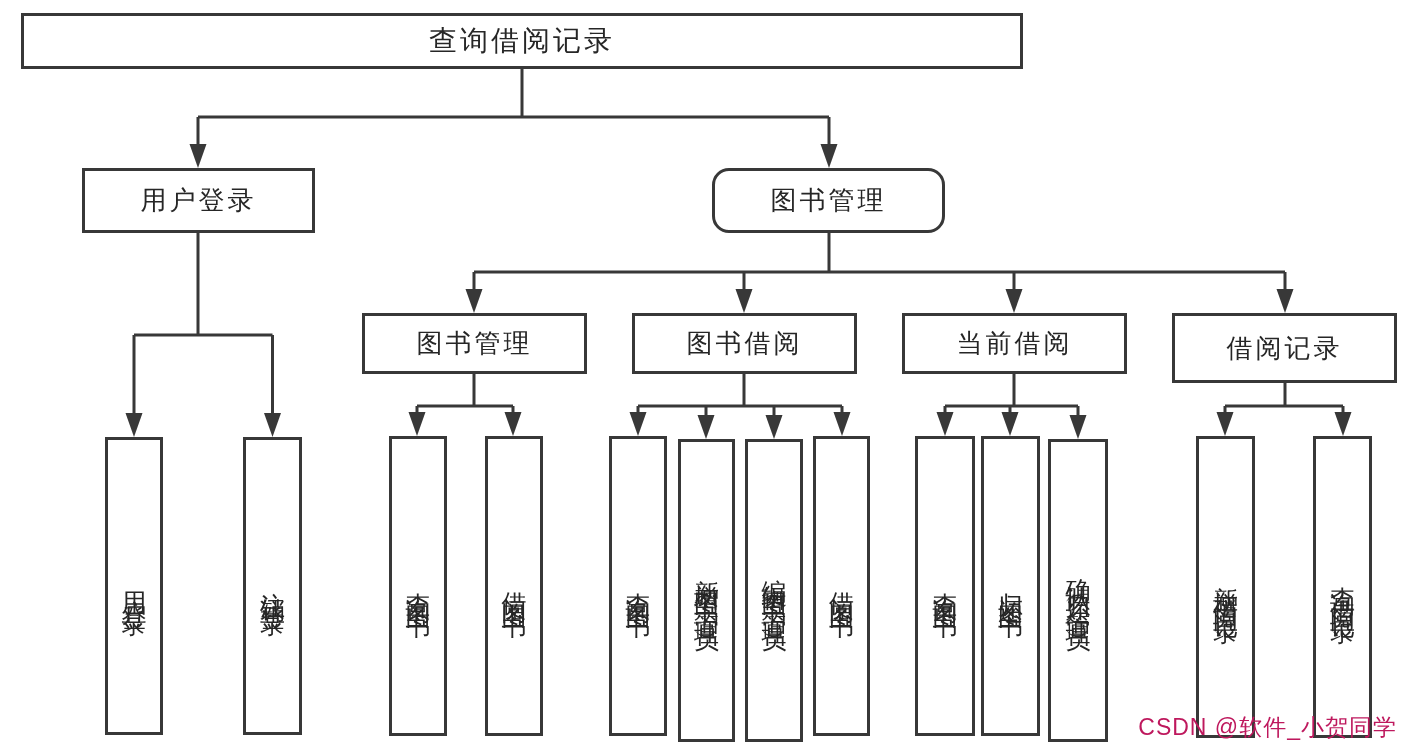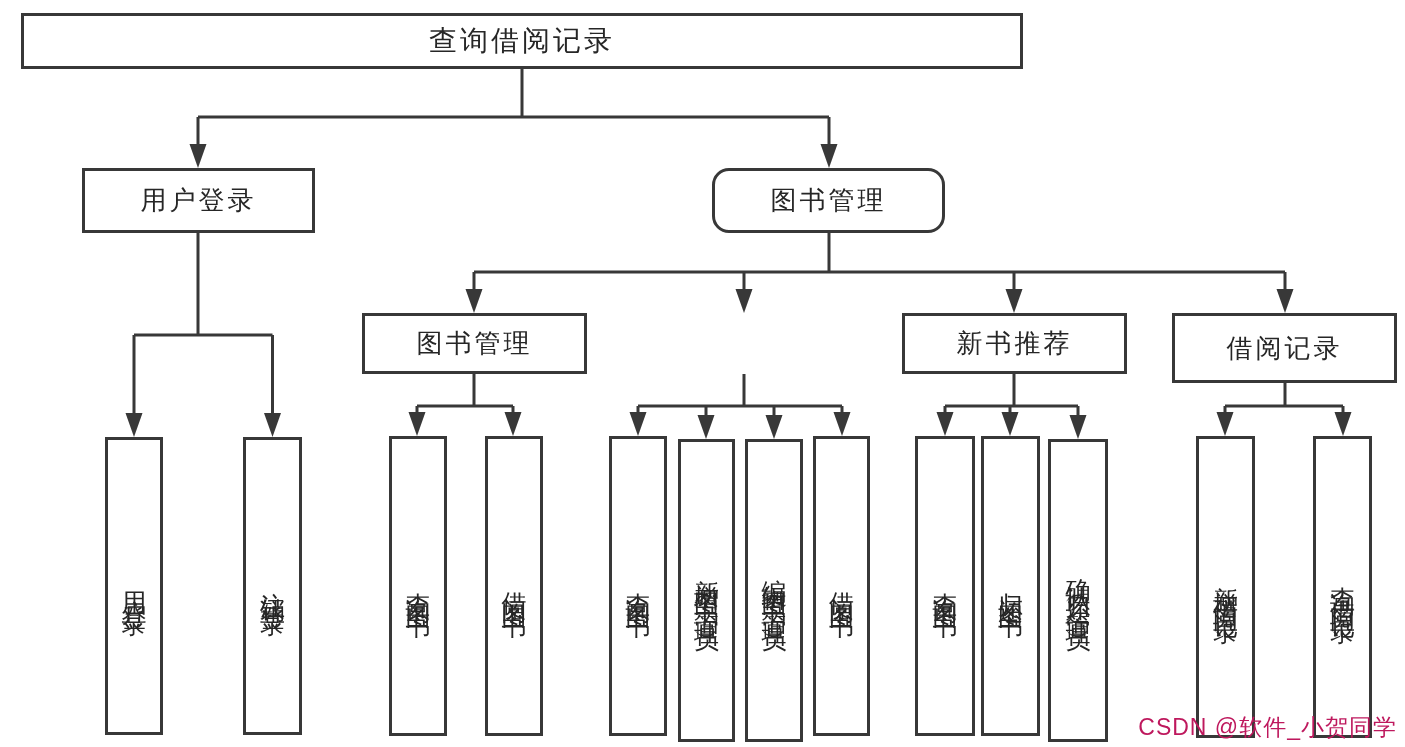--- a/index.html
+++ b/index.html
@@ -87,21 +87,22 @@
       <path d="M1334.5 412 L1351.5 412 L1343 436 Z"></path>
     </g>
   </svg>
 
   <div class="node h" id="root">查询借阅记录</div>
 
   <div class="node h" id="l2a">用户登录</div>
   <div class="node h" id="l2b">图书管理</div>
 
   <div class="node h" id="l3a">图书管理</div>
-  <div class="node h" id="l3c">新书推荐</div>
+  <div class="node h" id="l3b">图书借阅</div>
+  <div class="node h" id="l3c">当前借阅</div>
   <div class="node h" id="l3d">借阅记录</div>
 
   <div class="node v" id="ua">用户登录</div>
   <div class="node v" id="ub">注销登录</div>
 
   <div class="node v" id="na">查询图书</div>
   <div class="node v" id="nb">借阅图书</div>
 
   <div class="node v" id="ba">查询图书</div>
   <div class="node v" id="bb">新增图书（管理员）</div>

